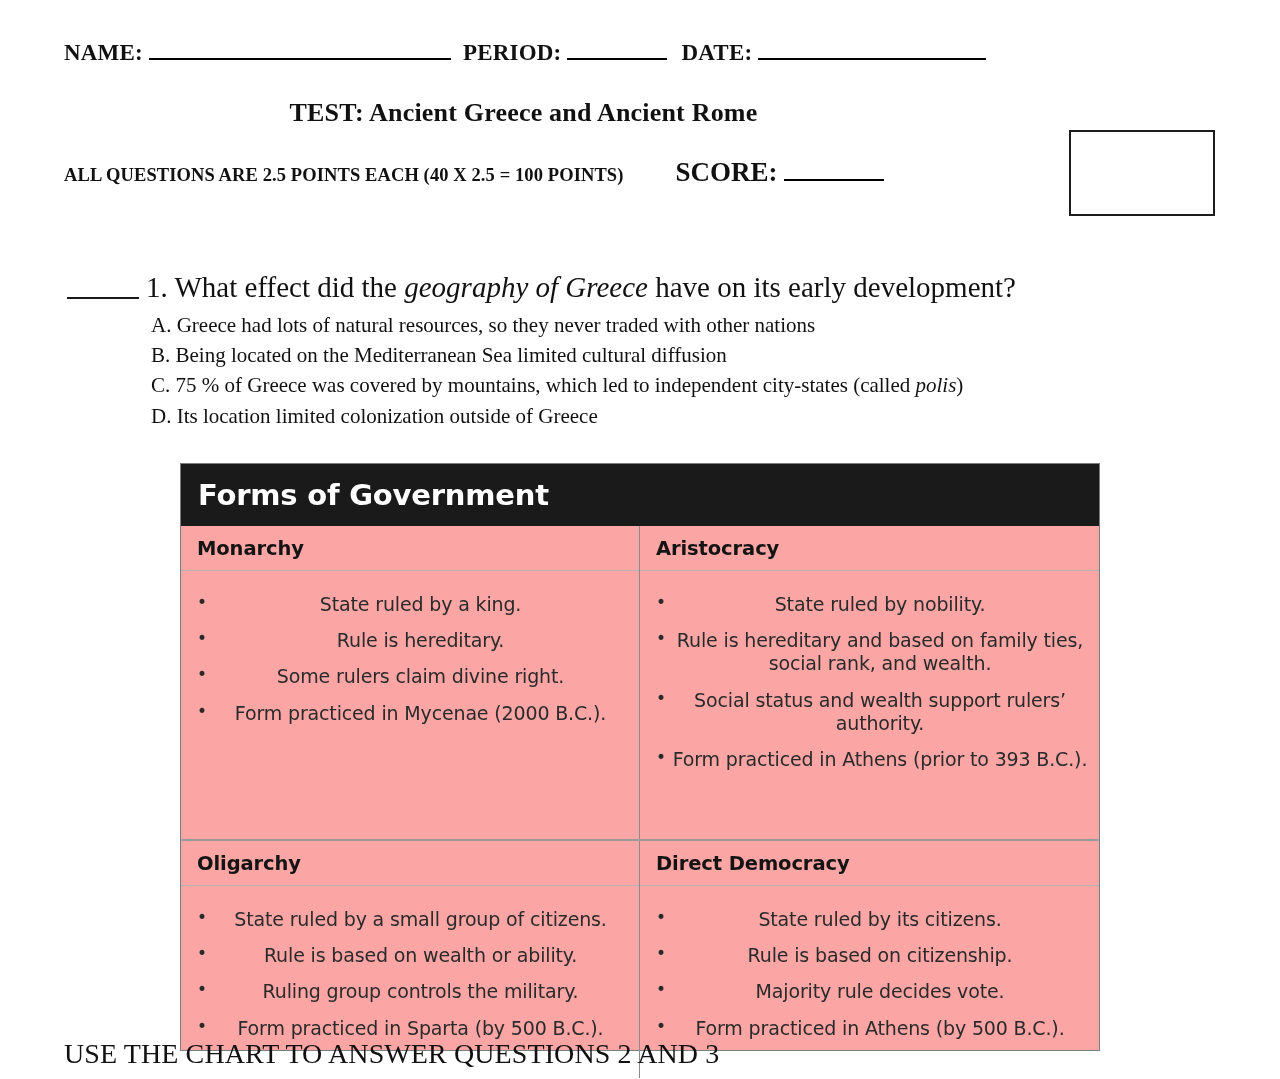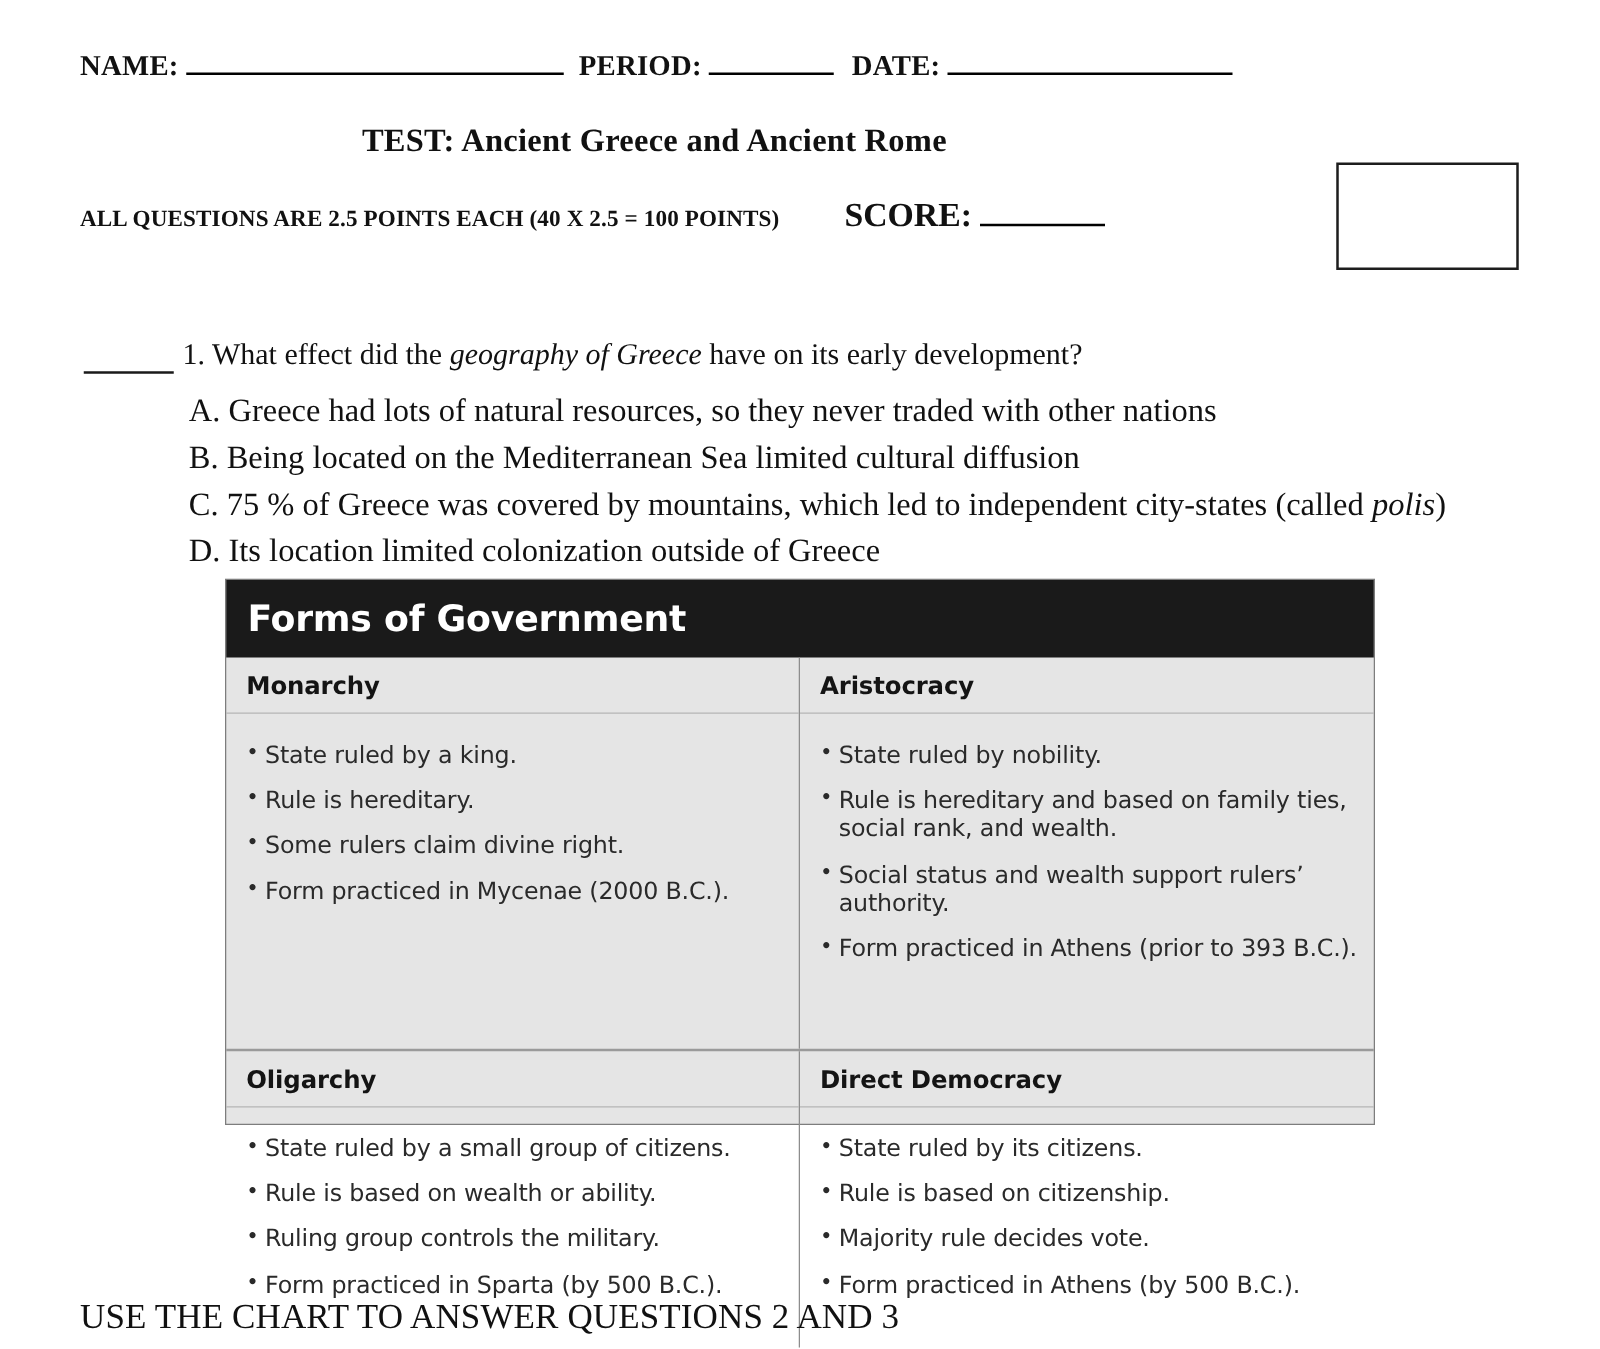--- a/index.html
+++ b/index.html
@@ -95,50 +95,50 @@
     left: 67px;
     top: 283px;
     width: 72px;
     border-bottom: 2.5px solid #1a1a1a;
     height: 14px;
   }
   .q-stem {
     position: absolute;
     left: 146px;
     top: 272px;
-    font-size: 24px;
+    font-size: 29px;
     line-height: 1.08;
     white-space: nowrap;
     text-align: center;
   }
   .q-stem em { font-style: italic; }
 
   .choices {
     position: absolute;
     left: 151px;
     top: 310px;
     width: 1060px;
   }
   .choice {
-    font-size: 26px;
+    font-size: 21px;
     line-height: 1.44;
     white-space: nowrap;
   }
   .choice em { font-style: italic; }
 
   
   .chart {
     position: absolute;
     left: 180px;
     top: 463px;
     width: 920px;
-    height: 437px;
+    height: 588px;
     border: 1.5px solid #7d7d7d;
     box-sizing: border-box;
-    background: #e5e5e5;
+    background: #fca5a5;
     font-family: "DejaVu Sans", "Liberation Sans", sans-serif;
   }
   .chart-title {
     height: 62px;
     background: #1a1a1a;
     color: #ffffff;
     font-size: 29px;
     font-weight: bold;
     display: flex;
     align-items: center;
@@ -167,20 +167,21 @@
     color: #141414;
     padding: 11px 0 10px 16px;
     border-bottom: 1.5px solid #b5b5b5;
     letter-spacing: -0.1px;
   }
   .col-list {
     list-style: none;
     margin: 0;
     padding: 10px 10px 10px 16px;
     flex: 1;
+    text-align: center;
   }
   .col-list li {
     position: relative;
     font-size: 19px;
     line-height: 1.22;
     color: #2a2a2a;
     padding-left: 15px;
     margin-bottom: 13px;
     letter-spacing: -0.15px;
   }

